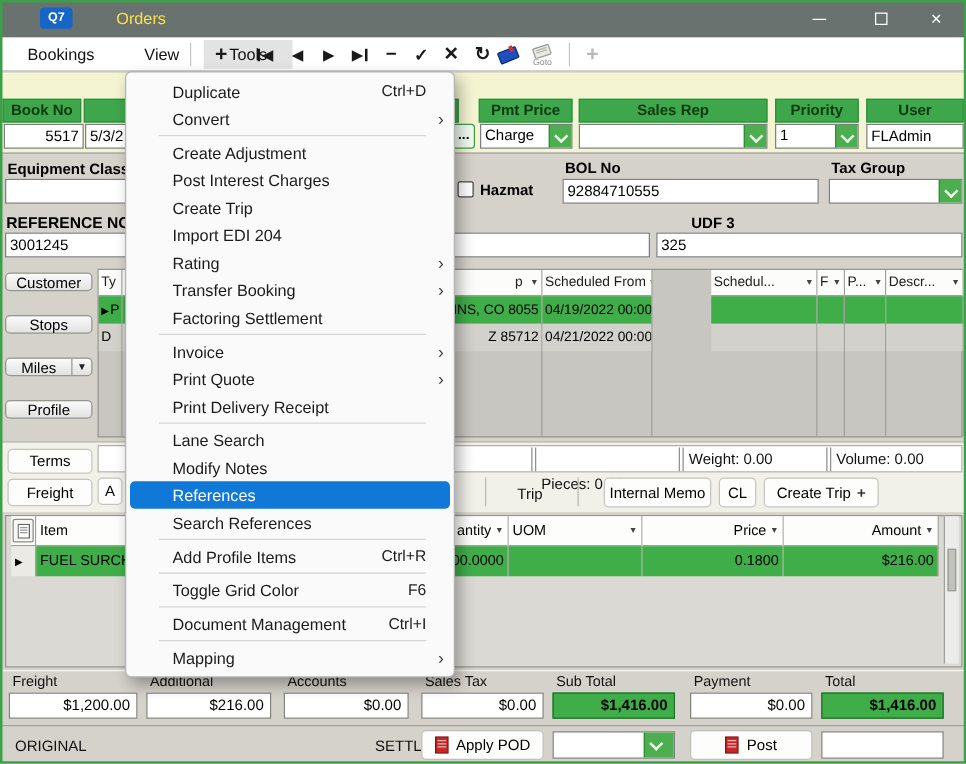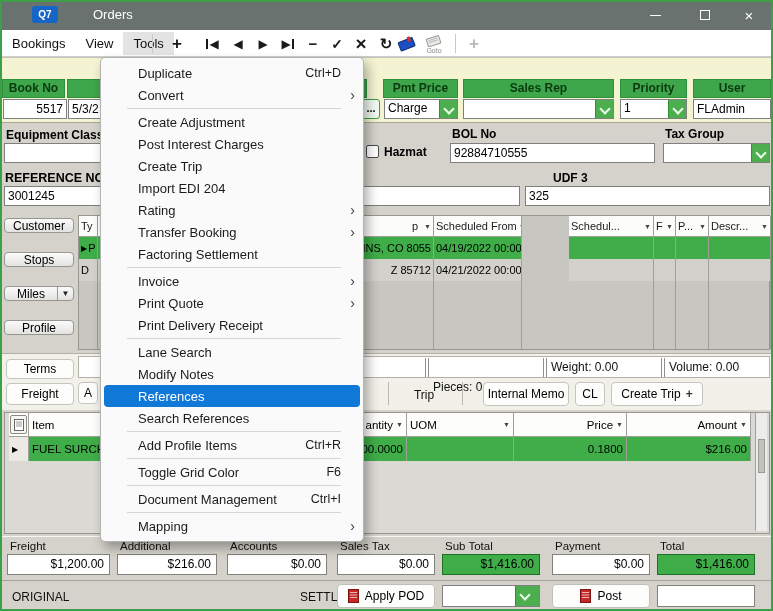--- a/index.html
+++ b/index.html
@@ -5,30 +5,30 @@
   html,body{margin:0;padding:0;background:#3a3a3a;}
   *{box-sizing:border-box;}
   .stage{position:relative;width:773px;height:611px;background:#d5d2cb;overflow:hidden;
          font-family:"Liberation Sans",sans-serif;font-size:12px;color:#000;}
   .frame{position:absolute;inset:0;border:2px solid #3da049;pointer-events:none;z-index:99;}
 
   
   .titlebar{position:absolute;left:0;top:0;width:773px;height:30px;background:#69726e;}
   .appbadge{position:absolute;left:32px;top:6px;width:26px;height:17px;background:#1566c6;border-radius:3px;
             color:#fff;font-size:10px;font-weight:bold;text-align:center;line-height:17px;}
-  .wtitle{position:absolute;left:93px;top:7px;color:#ffffff;font-size:13px;}
+  .wtitle{position:absolute;left:93px;top:7px;color:#fde047;font-size:13px;}
   .wc{position:absolute;top:0;width:34px;height:30px;display:flex;align-items:center;justify-content:center;color:#fff;}
   .wc-min span{display:block;width:11px;height:1px;background:#fff;}
   .wc-max span{display:block;width:10px;height:10px;border:1px solid #fff;}
   .wc-close{font-size:15px;line-height:15px;}
 
   
   .menubar{position:absolute;left:0;top:30px;width:773px;height:27px;background:#ffffff;border-bottom:1px solid #cfcfcf;}
   #menubar-items{position:absolute;left:2px;top:1px;height:25px;display:flex;align-items:center;}
-  .mb-item{padding:4px 10px;font-size:13px;color:#111;}
+  .mb-item{padding:4px 20px;font-size:13px;color:#111;}
   .mb-item.active{background:#e3e3e3;}
   .vline{position:absolute;top:4px;width:1px;height:19px;background:#c9c9c9;}
   .tb-btn{position:absolute;top:2px;width:24px;height:23px;display:flex;align-items:center;justify-content:center;color:#1a1a1a;}
   .tb-btn span.glyph{font-size:12px;line-height:1;}
   .tb-btn[data-name="add-icon"] span.glyph{font-size:17px;font-weight:bold;}
   .tb-btn[data-name="delete-icon"] span.glyph{font-size:15px;font-weight:bold;}
   .tb-btn[data-name="save-icon"] span.glyph{font-size:14px;font-weight:bold;}
   .tb-btn[data-name="cancel-icon"] span.glyph{font-size:19px;font-weight:bold;}
   .tb-btn[data-name="refresh-icon"] span.glyph{font-size:15px;font-weight:bold;}
   .tbbar{width:2px;height:10px;background:#181818;margin:0 1px;}
@@ -103,21 +103,21 @@
   .corner-btn{width:18px;height:19px;background:#f6f6f3;border:1px solid #8b8b86;border-radius:2px;
               display:flex;align-items:center;justify-content:center;}
   .ig-scroll{position:absolute;right:2px;top:0;width:12px;height:118px;background:#ececea;border-left:1px solid #a0a09a;}
   .ig-scroll .thumb{position:absolute;left:2px;top:26px;width:7px;height:34px;background:#c2c2bd;border:1px solid #9a9a94;}
 
   
   .totals-band{position:absolute;left:0;top:536px;width:773px;height:44px;background:#d5d2cb;border-top:1px solid #f6f6f2;}
   .tot-label{position:absolute;top:3px;font-size:11.5px;color:#111;}
   .tot-box{position:absolute;top:17px;height:21px;background:#fff;border:1px solid #82827c;
            font-size:12px;text-align:right;padding:2px 5px 0 0;overflow:hidden;}
-  .tot-box.hl{background:#3fae49;border-color:#1d6f26;font-weight:normal;}
+  .tot-box.hl{background:#3fae49;border-color:#1d6f26;font-weight:bold;}
 
   
   .footer-band{position:absolute;left:0;top:580px;width:773px;height:31px;background:#d5d2cb;border-top:1px solid #a5a39a;}
   .ftxt{position:absolute;top:9px;font-size:12px;color:#111;}
   .fbtn{position:absolute;top:3px;height:24px;background:#fdfdfc;border:1px solid #c0c0bb;border-radius:4px;
         display:flex;align-items:center;justify-content:center;gap:6px;font-size:12px;}
   .fblank{position:absolute;top:4px;height:22px;background:#fff;border:1px solid #82827c;}
 
   
   #tools-menu{position:absolute;left:100px;top:57px;width:264px;background:#fafafa;border:1px solid #b3b3b3;

